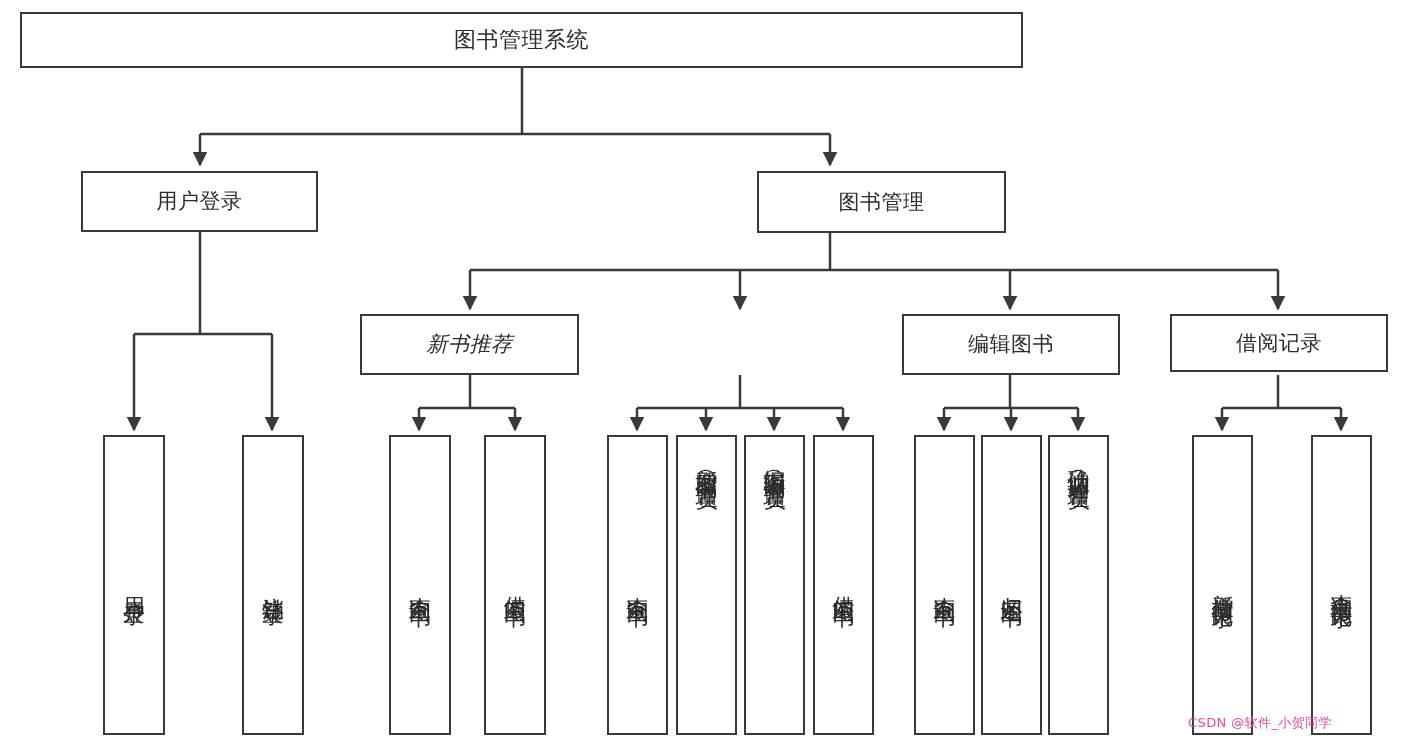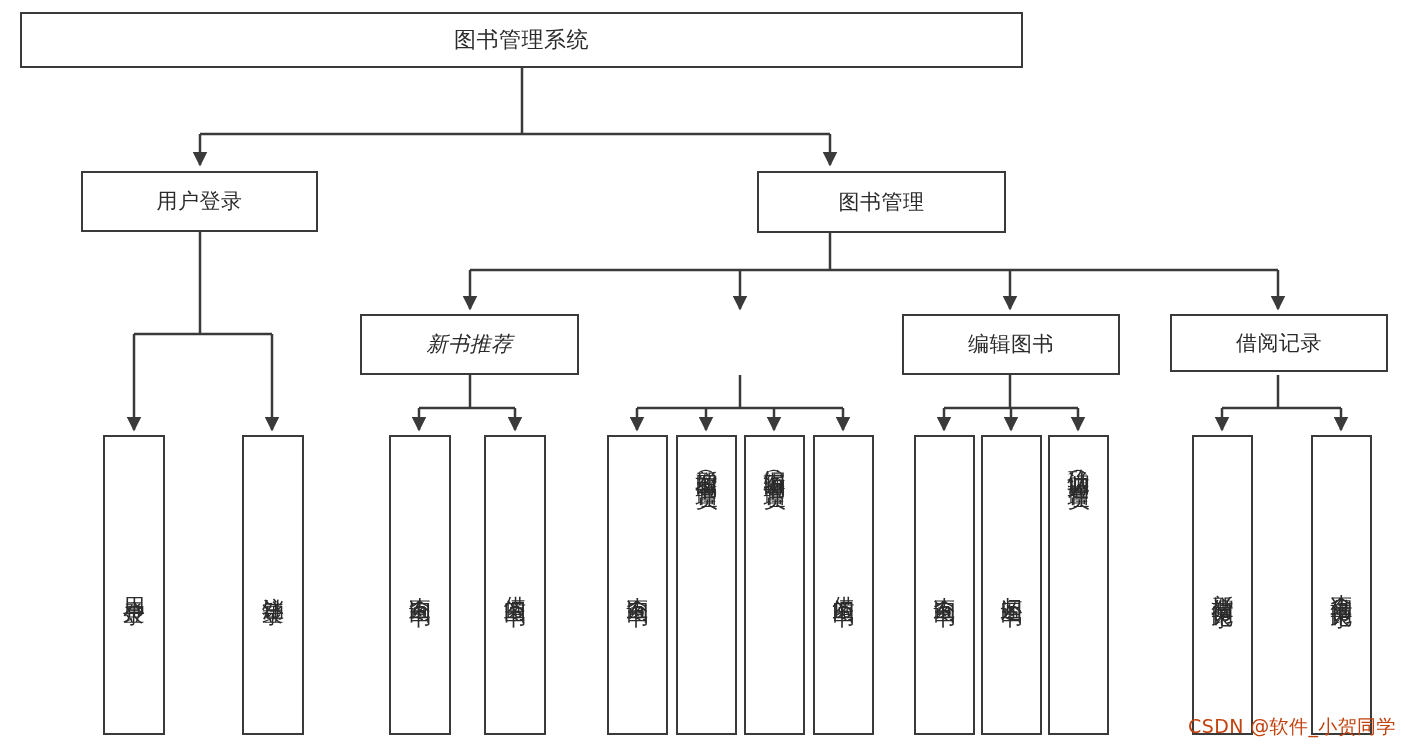--- a/index.html
+++ b/index.html
@@ -63,22 +63,22 @@
     line-height: 1;
   }
   .node.vert.mid {
     align-items: center;
     padding-top: 0;
   }
   #watermark {
     position: absolute;
     left: 1188px;
     top: 714px;
-    font-size: 19px;
-    color: #c2410c;
+    font-size: 13px;
+    color: #ec4899;
     letter-spacing: 0.4px;
     white-space: nowrap;
     z-index: 5;
     font-family: "DejaVu Sans", "Liberation Sans", sans-serif;
   }
 </style>
 </head>
 <body>
 
 <div id="canvas">

